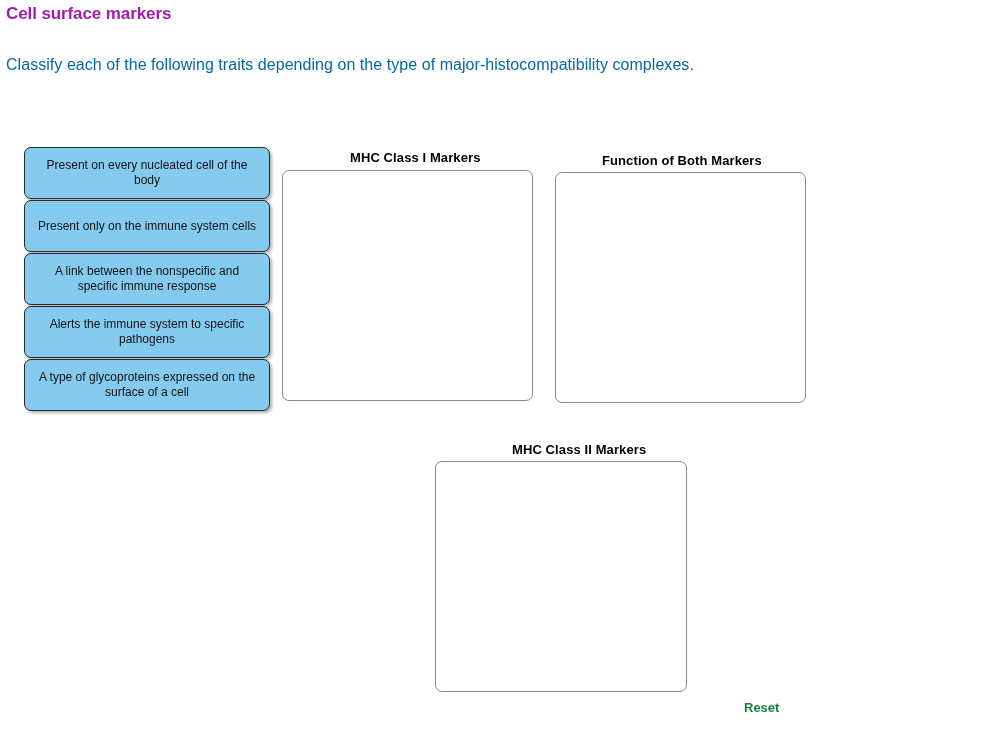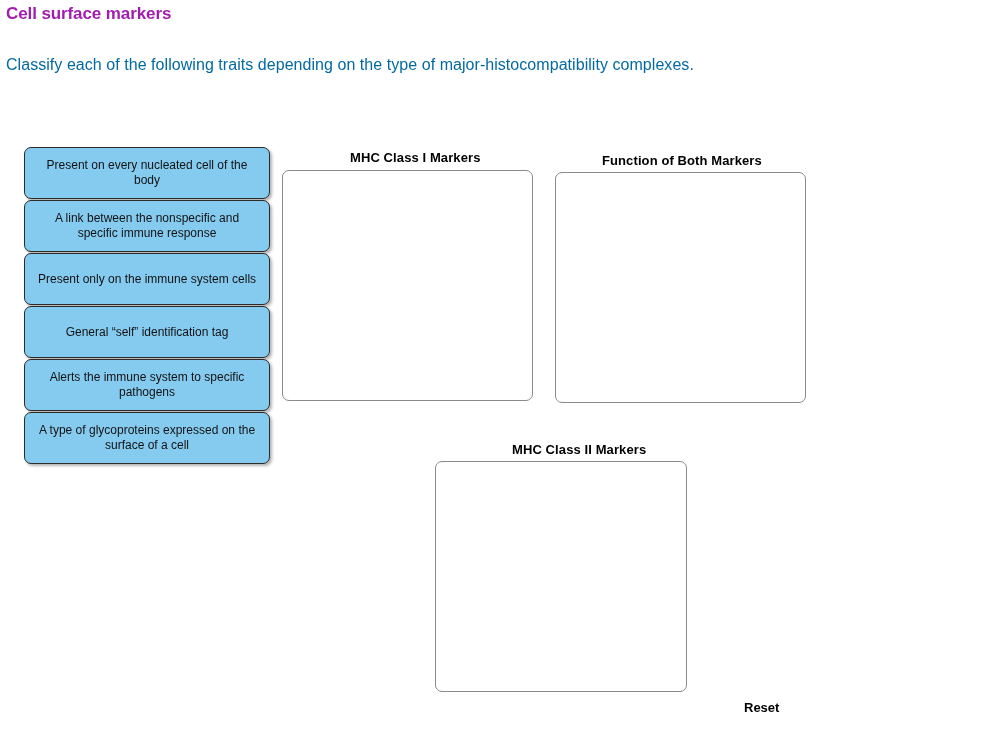--- a/index.html
+++ b/index.html
@@ -91,37 +91,36 @@
   #zone-label-class2  { left: 484px; top: 442px; padding-left: 28px; }
   #drop-zone-class2   { left: 435px; top: 461px; width: 252px; height: 231px; }
 
   
   #reset-button {
     position: absolute;
     left: 744px;
     top: 700px;
     font-size: 13px;
     font-weight: bold;
-    color: #000000;
+    color: #15803d;
     cursor: pointer;
     user-select: none;
   }
 </style>
 </head>
 <body>
 
 <div id="page-title">Cell surface markers</div>
 
 <div id="page-instructions">Classify each of the following traits depending on the type of major-histocompatibility complexes.</div>
 
 <div id="tile-bank">
   <div class="drag-tile">Present on every nucleated cell of the body</div>
+  <div class="drag-tile">Present only on the immune system cells</div>
   <div class="drag-tile">A link between the nonspecific and specific immune response</div>
-  <div class="drag-tile">Present only on the immune system cells</div>
-  <div class="drag-tile">General “self” identification tag</div>
   <div class="drag-tile">Alerts the immune system to specific pathogens</div>
   <div class="drag-tile">A type of glycoproteins expressed on the surface of a cell</div>
 </div>
 
 <div class="zone-label" id="zone-label-class1">MHC Class I Markers</div>
 <div class="drop-zone" id="drop-zone-class1"></div>
 
 <div class="zone-label" id="zone-label-both">Function of Both Markers</div>
 <div class="drop-zone" id="drop-zone-both"></div>
 

